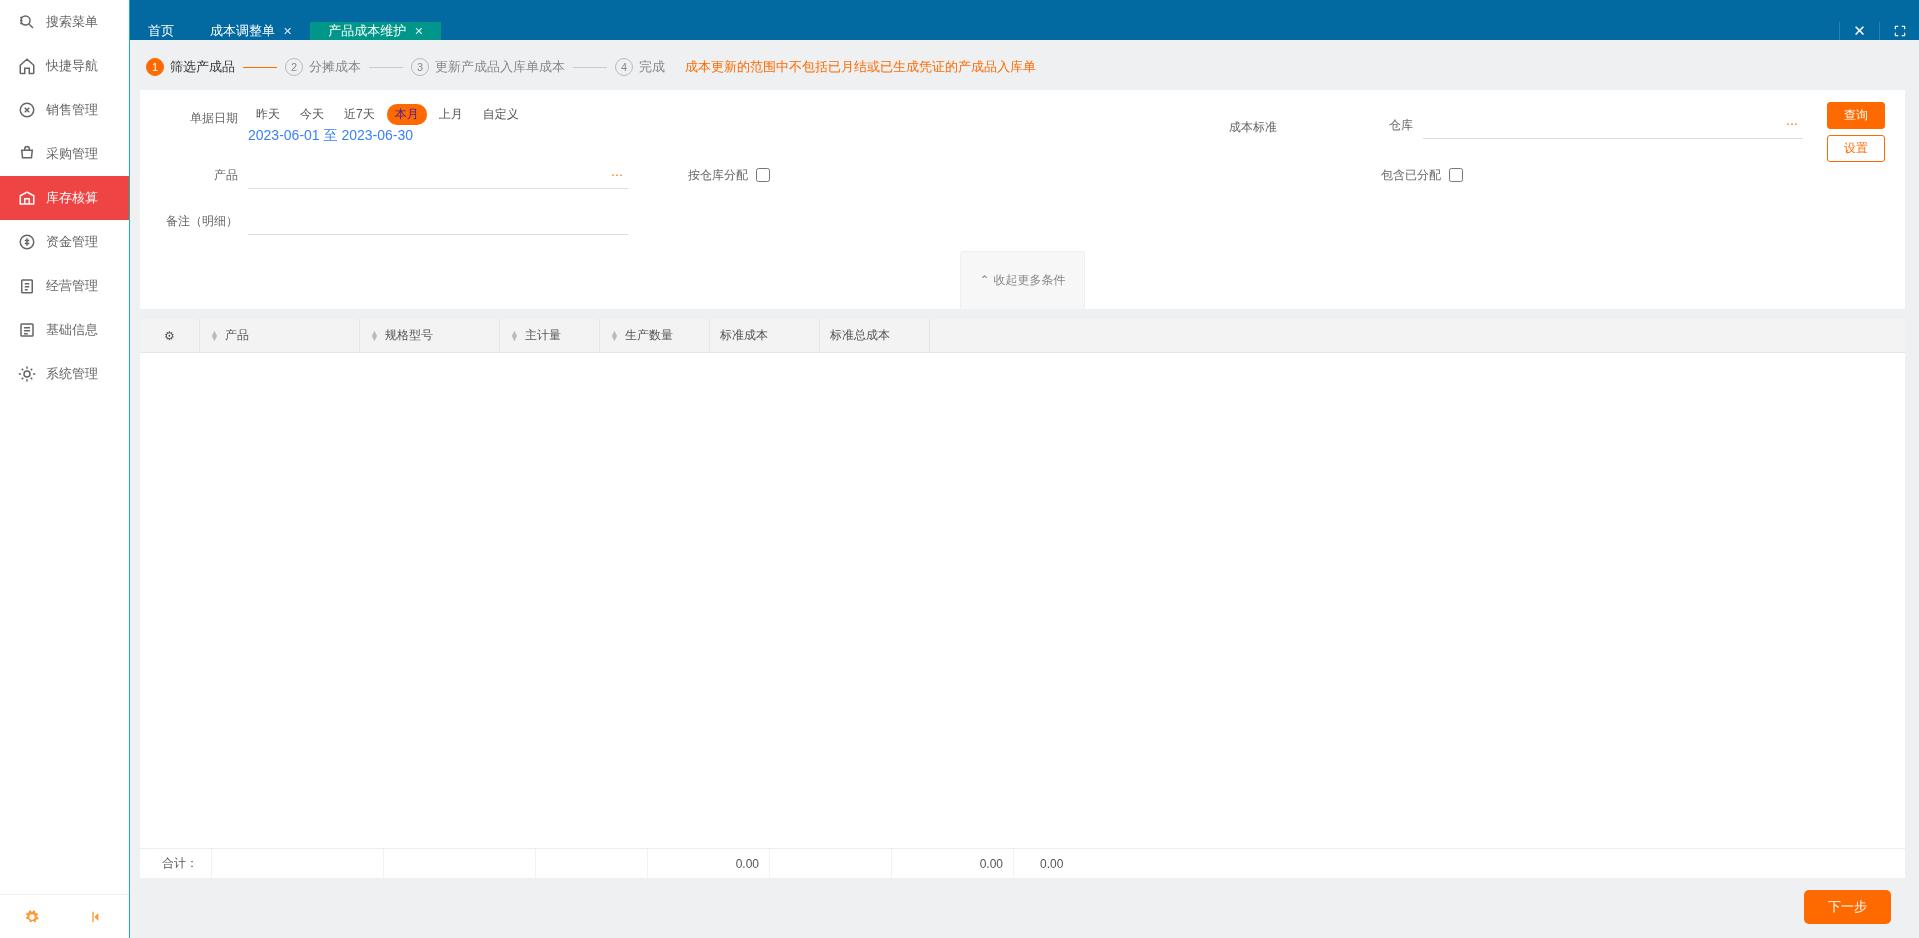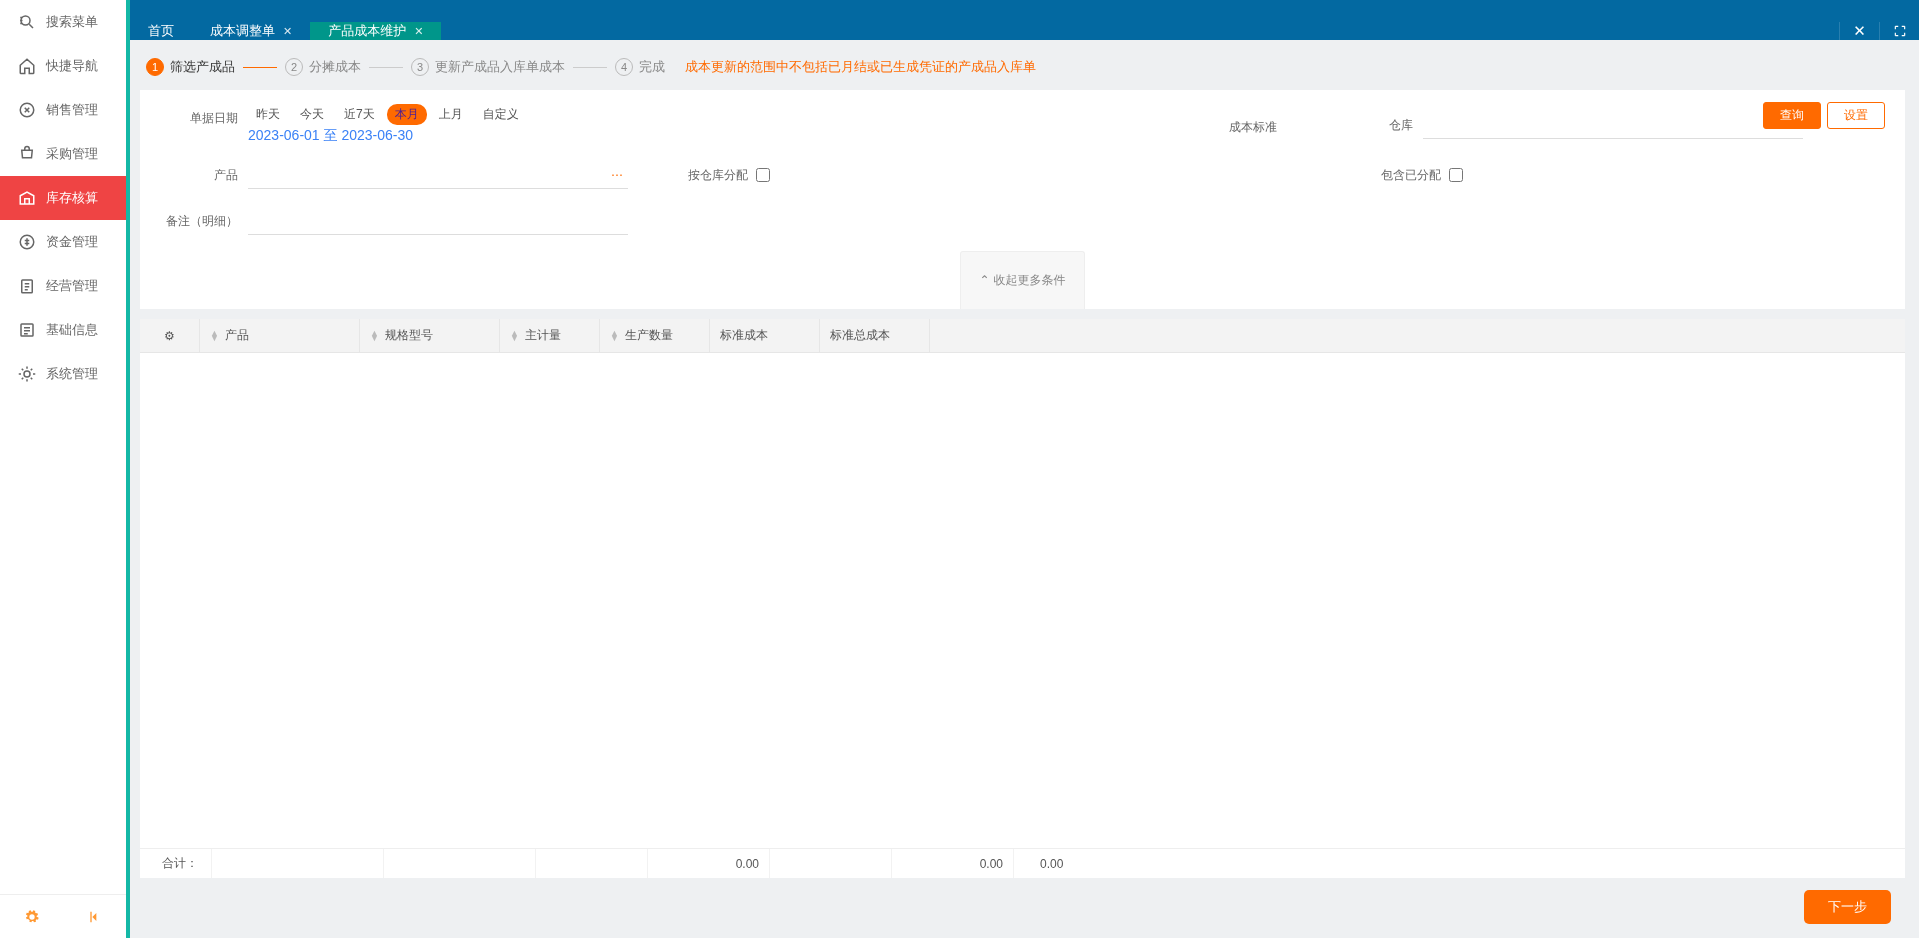--- a/index.html
+++ b/index.html
@@ -1,21 +1,21 @@
 <!DOCTYPE html>
 <html><head>
   <meta charset="utf-8">
   <style>
     * { margin: 0; padding: 0; box-sizing: border-box; }
     body { font-family: "Microsoft YaHei", sans-serif; font-size: 12px; color: #333; background: #f5f5f5; overflow: hidden; }
     
     .app { display: flex; width: 1919px; height: 938px; }
     
     
-    .sidebar { width: 130px; background: #fff; border-right: 4px solid #14b8a6; display: flex; flex-direction: column; position: relative; }
+    .sidebar { width: 130px; background: #fff; border-right: 1px solid #14b8a6; display: flex; flex-direction: column; position: relative; }
     .sidebar-item { display: flex; align-items: center; padding: 12px 18px; cursor: pointer; color: #666; height: 44px; }
     .sidebar-item.active { background: #ef4444; color: #fff; }
     .sidebar-item .icon { width: 18px; height: 18px; margin-right: 10px; display: inline-flex; align-items: center; justify-content: center; }
     .sidebar-item .label { font-size: 13px; }
     .sidebar-bottom { position: absolute; bottom: 0; left: 0; right: 0; display: flex; border-top: 1px solid #eee; height: 44px; }
     .sidebar-bottom-btn { flex: 1; display: flex; align-items: center; justify-content: center; color: #ff9933; cursor: pointer; }
     
     
     .main { flex: 1; display: flex; flex-direction: column; background: #eef0f2; overflow: hidden; }
     
@@ -55,21 +55,21 @@
     .select-input { border: none; border-bottom: 1px solid #ddd; width: 390px; height: 28px; display: flex; align-items: center; justify-content: space-between; padding: 0 4px; }
     .select-value { color: #333; }
     .chevron { color: #ff6a00; font-size: 12px; }
     
     .text-input { border: none; border-bottom: 1px solid #ddd; width: 400px; height: 28px; display: flex; align-items: center; justify-content: space-between; padding: 0 4px; }
     .input-more { color: #ff6a00; letter-spacing: 1px; cursor: pointer; }
     
     .checkbox-field { display: flex; align-items: center; gap: 8px; color: #666; }
     .checkbox { width: 14px; height: 14px; }
     
-    .filter-actions { position: absolute; top: 12px; right: 20px; display: flex; flex-direction: row; gap: 6px; }
+    .filter-actions { position: absolute; top: 12px; right: 20px; display: flex; flex-direction: column; gap: 6px; }
     .btn { padding: 4px 16px; border-radius: 3px; cursor: pointer; font-size: 12px; text-align: center; border: 1px solid; }
     .btn-primary { background: #ff6a00; color: #fff; border-color: #ff6a00; }
     .btn-outline { background: #fff; color: #ff6a00; border-color: #ff6a00; }
     
     .collapse-bar { display: flex; justify-content: center; margin-top: 6px; }
     .collapse-btn { background: #f7f7f7; border: 1px solid #eee; border-bottom: none; padding: 20px 18px; border-radius: 3px 3px 0 0; color: #888; cursor: pointer; font-size: 12px; }
     
     
     .table-card { background: #fff; margin-top: 10px; flex: 1; display: flex; flex-direction: column; overflow: hidden; }
     .table-header { display: flex; background: #f3f3f3; border-bottom: 1px solid #e6e6e6; height: 34px; }

